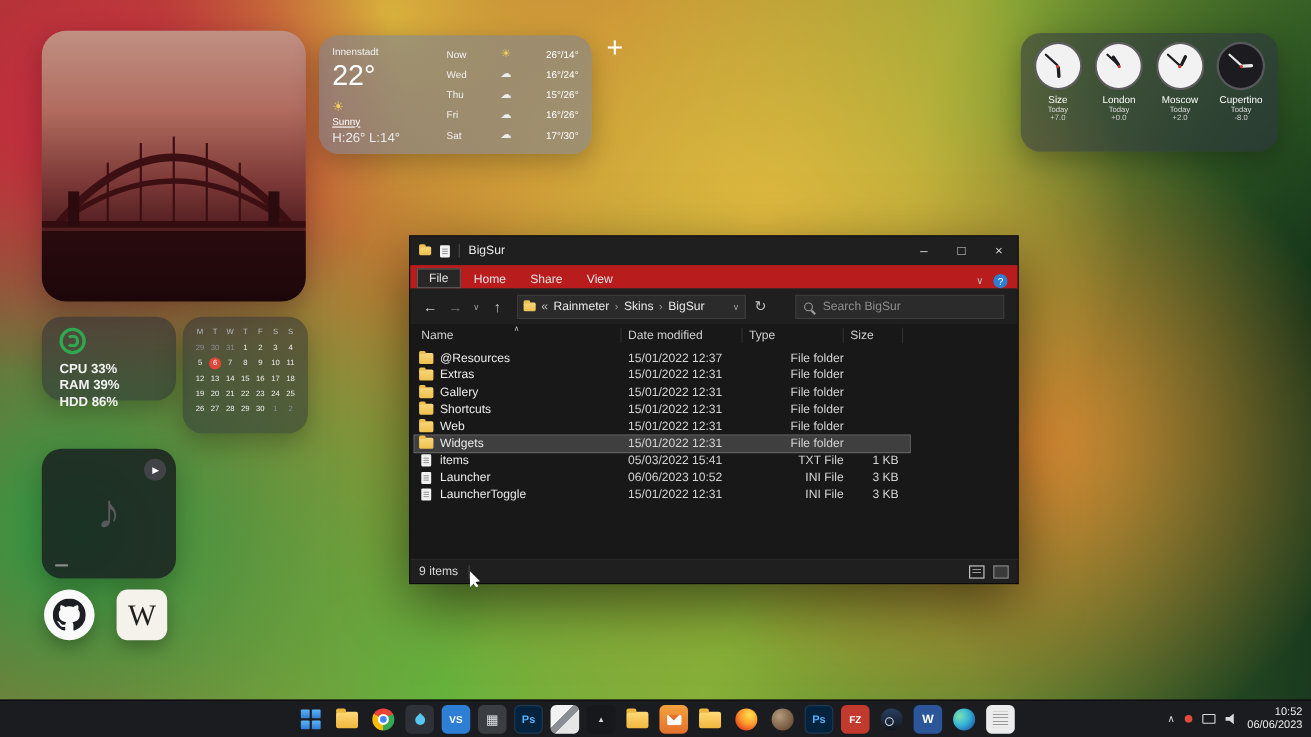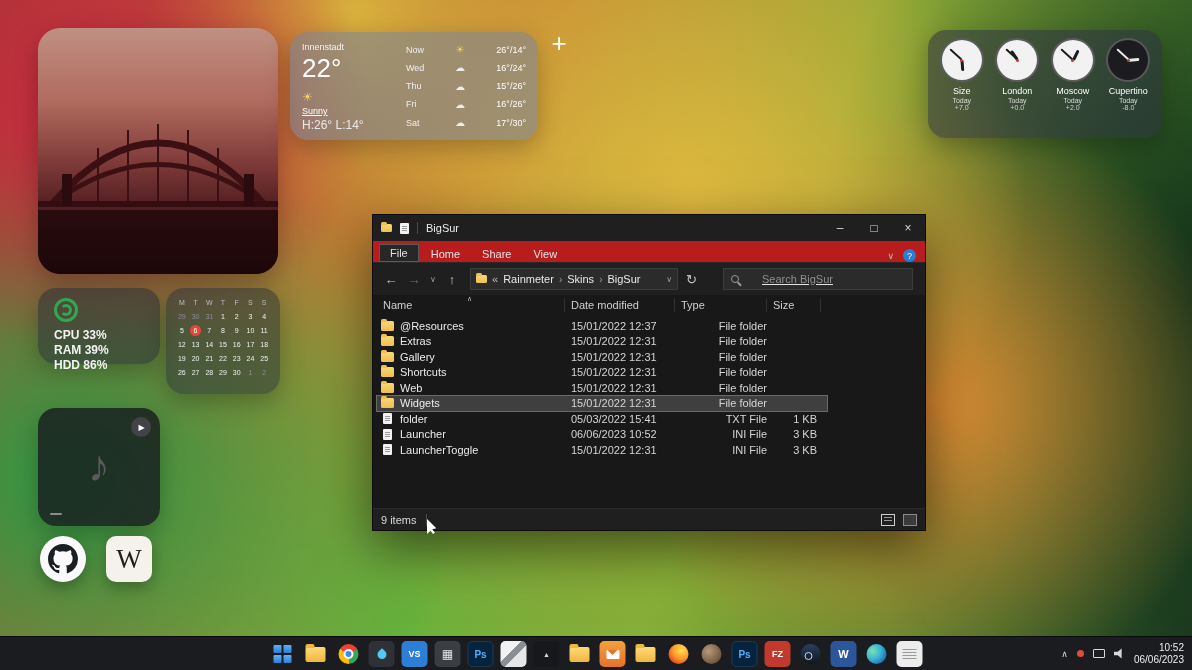--- a/index.html
+++ b/index.html
@@ -95,21 +95,21 @@
   .navbar { height:32px; display:flex; align-items:center; background:#1f1f1f; gap:3px; padding:0 8px; flex:none; }
   .nav-btn { color:#c8c8c8; font-size:13px; width:20px; text-align:center; }
   .nav-btn.fwd { color:#6e6e6e; }
   .nav-btn.small { font-size:8px; width:12px; color:#9a9a9a; }
   .addrbar { width:208px; height:22px; background:#2b2b2b; border:1px solid #3c3c3c; display:flex; align-items:center; padding:0 5px; gap:5px; margin-left:5px; }
   .crumb { color:#e8e8e8; }
   .crumb-sep { color:#9a9a9a; font-size:10px; }
   .ovf { color:#bdbdbd; }
   .addr-dd { margin-left:auto; color:#9a9a9a; font-size:8px; }
   .refresh { color:#c0c0c0; font-size:13px; margin:0 5px; }
-  .searchbar { width:190px; height:22px; background:#2b2b2b; border:1px solid #3c3c3c; display:flex; align-items:center; padding:0 7px; gap:23px; margin-left:auto; margin-right:4px;text-decoration:underline; }
+  .searchbar { width:190px; height:22px; background:#2b2b2b; border:1px solid #3c3c3c; display:flex; align-items:center; padding:0 7px; gap:9px; margin-left:auto; margin-right:4px; }
   .mag { width:8px; height:8px; border:1.5px solid #9a9a9a; border-radius:50%; position:relative; flex:none; }
   .mag::after { content:""; position:absolute; width:5px; height:1.5px; background:#9a9a9a; transform:rotate(45deg); right:-4px; bottom:-2px; }
   .searchbar input { background:transparent; border:none; outline:none; color:#bdbdbd; font-size:11px; width:100%; font-family:inherit; }
   .searchbar input::placeholder { color:#8f8f8f; }
   .filearea { flex:1; background:#181818; padding-top:3px; overflow:hidden; }
   .headers { display:flex; height:18px; align-items:flex-start; color:#cfcfcf; position:relative; margin:0 4px 2px; }
   .hcol { padding-left:6px; border-right:1px solid #303030; height:14px; line-height:14px; }
   .hc-name { width:188px; } .hc-date { width:110px; } .hc-type { width:92px; } .hc-size { width:54px; }
   .sort { position:absolute; left:90px; top:-3px; font-size:7px; color:#bdbdbd; }
   .frow { display:flex; height:15.5px; align-items:center; margin:0 4px; width:450px; }
@@ -443,21 +443,21 @@
             <i class="fi-folder"></i>
             <span>Widgets</span>
           </span>
         <span class="fdate">15/01/2022 12:31</span>
         <span class="ftype">File folder</span>
         <span class="fsize"></span>
       </div>
       <div class="frow">
         <span class="fname">
             <i class="fi-file"></i>
-            <span>folder</span>
+            <span>items</span>
           </span>
         <span class="fdate">05/03/2022 15:41</span>
         <span class="ftype">TXT File</span>
         <span class="fsize">1 KB</span>
       </div>
       <div class="frow">
         <span class="fname">
             <i class="fi-file"></i>
             <span>Launcher</span>
           </span>

